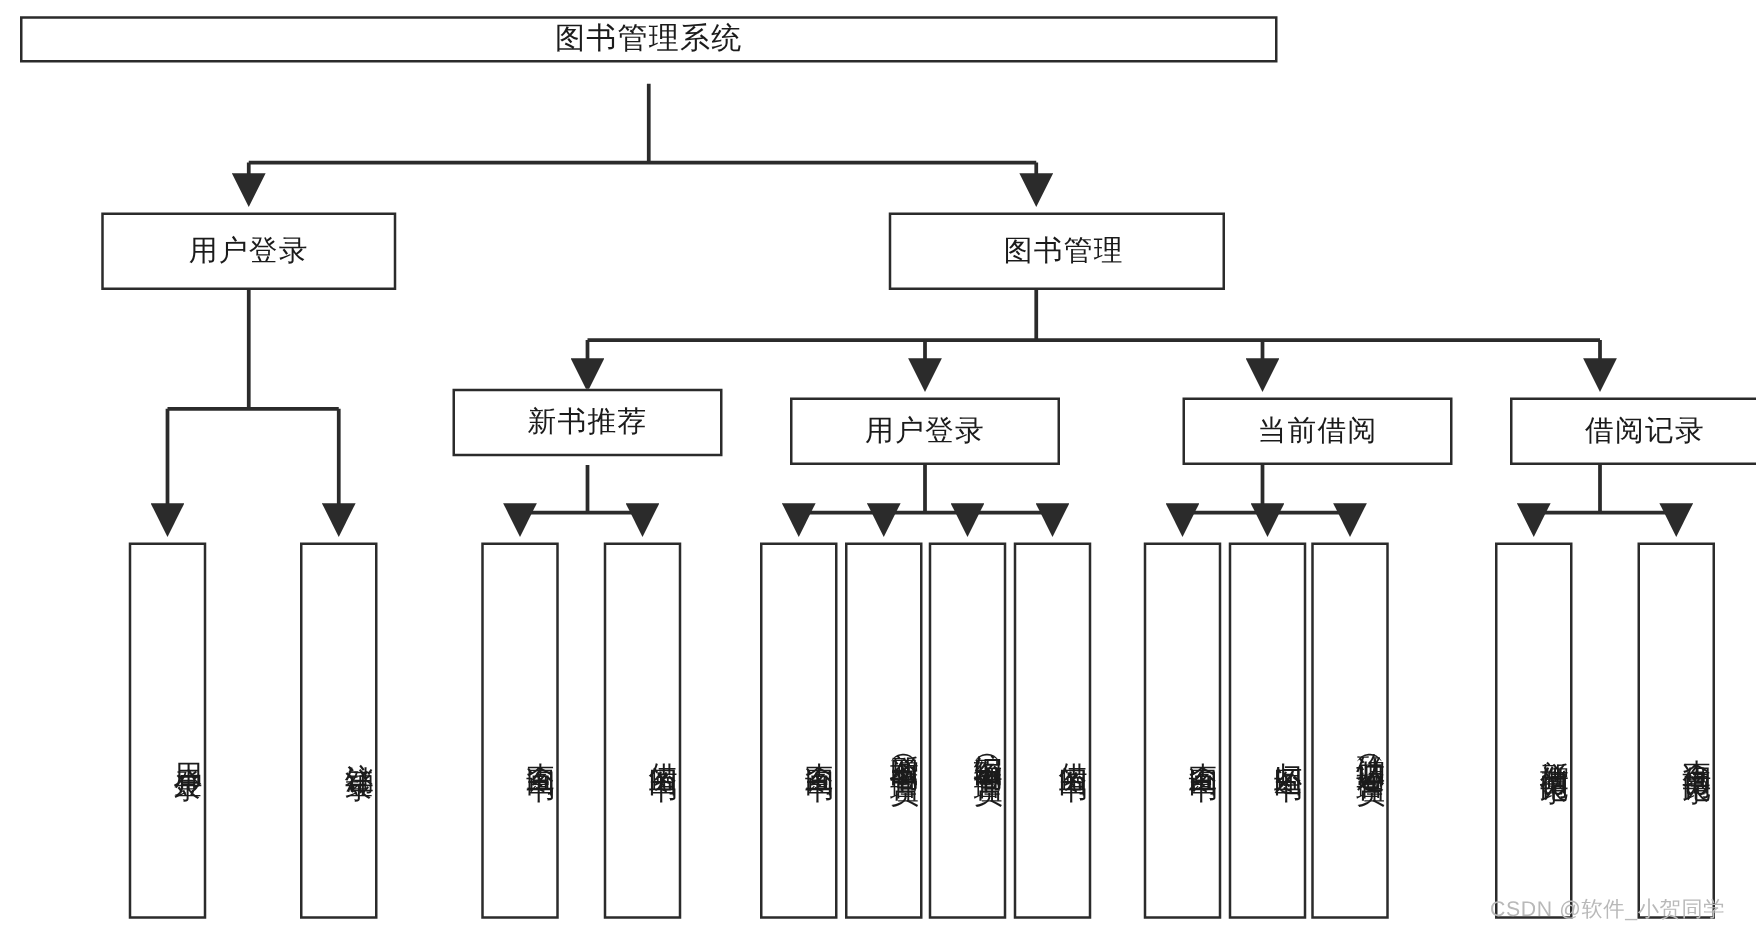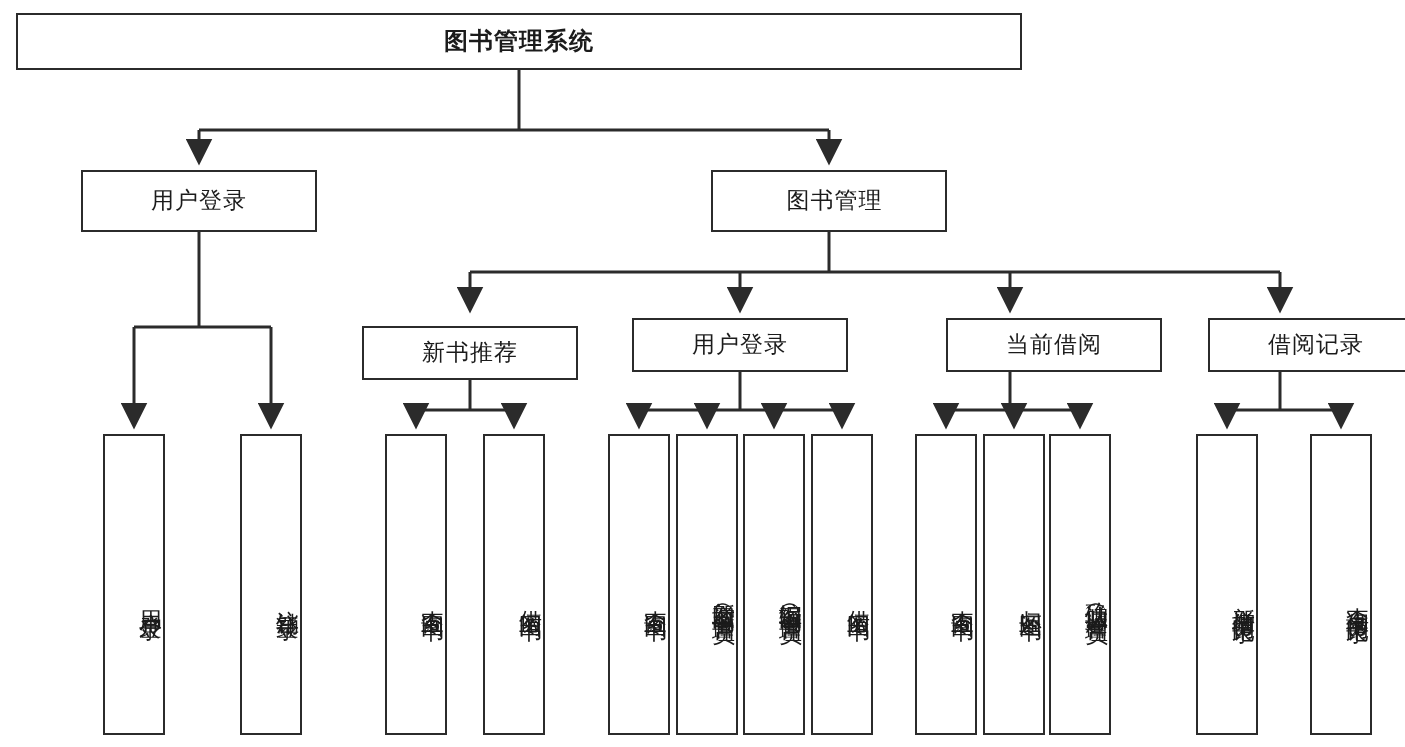--- a/index.html
+++ b/index.html
@@ -103,36 +103,37 @@
         <path d="M 1014 410 L 1014 425" marker-end="url(#arrow)"></path>
         <path d="M 1080 410 L 1080 425" marker-end="url(#arrow)"></path>
         <path d="M 1280 372 L 1280 410"></path>
         <path d="M 1227 410 L 1341 410"></path>
         <path d="M 1227 410 L 1227 425" marker-end="url(#arrow)"></path>
         <path d="M 1341 410 L 1341 425" marker-end="url(#arrow)"></path>
       </g>
   </svg>
 
   <div id="nodes-layer">
-      <div class="node horiz root" style="left: 16px; top: 13px; width: 1006px; height: 57px; font-weight: bold;">图书管理系统</div>
+      <div class="node horiz root" style="left: 16px; top: 13px; width: 1006px; height: 37px;">图书管理系统</div>
       <div class="node horiz" style="left: 81px; top: 170px; width: 236px; height: 62px;">用户登录</div>
-      <div class="node horiz" style="left: 711px; top: 170px; width: 236px; height: 62px; padding-left: 11px;">图书管理</div>
-      <div class="node horiz" style="left: 362px; top: 326px; width: 216px; height: 54px;">新书推荐</div>
+      <div class="node horiz" style="left: 711px; top: 170px; width: 269px; height: 62px; padding-left: 11px;">图书管理</div>
+      <div class="node horiz" style="left: 362px; top: 311px; width: 216px; height: 54px;">新书推荐</div>
       <div class="node horiz" style="left: 632px; top: 318px; width: 216px; height: 54px;">用户登录</div>
       <div class="node horiz" style="left: 946px; top: 318px; width: 216px; height: 54px;">当前借阅</div>
       <div class="node horiz" style="left: 1208px; top: 318px; width: 216px; height: 54px;">借阅记录</div>
       <div class="node vert" style="left: 103px; top: 434px; width: 62px; height: 301px;">用户登录</div>
       <div class="node vert" style="left: 240px; top: 434px; width: 62px; height: 301px;">注销登录</div>
       <div class="node vert" style="left: 385px; top: 434px; width: 62px; height: 301px;">查询图书</div>
       <div class="node vert" style="left: 483px; top: 434px; width: 62px; height: 301px;">借阅图书</div>
       <div class="node vert" style="left: 608px; top: 434px; width: 62px; height: 301px;">查询图书</div>
       <div class="node vert" style="left: 676px; top: 434px; width: 62px; height: 301px;">新增图书（管理员）</div>
       <div class="node vert" style="left: 743px; top: 434px; width: 62px; height: 301px;">编辑图书（管理员）</div>
       <div class="node vert" style="left: 811px; top: 434px; width: 62px; height: 301px;">借阅图书</div>
       <div class="node vert" style="left: 915px; top: 434px; width: 62px; height: 301px;">查询图书</div>
       <div class="node vert" style="left: 983px; top: 434px; width: 62px; height: 301px;">归还图书</div>
       <div class="node vert" style="left: 1049px; top: 434px; width: 62px; height: 301px;">确认归还（管理员）</div>
       <div class="node vert" style="left: 1196px; top: 434px; width: 62px; height: 301px;">新增借阅记录</div>
       <div class="node vert" style="left: 1310px; top: 434px; width: 62px; height: 301px;">查询借阅记录</div>
     </div>
 
+  <div class="watermark" style="left: 1192px; top: 716px;">CSDN @软件_小贺同学</div>
 
 </div>
 
 </body></html>

